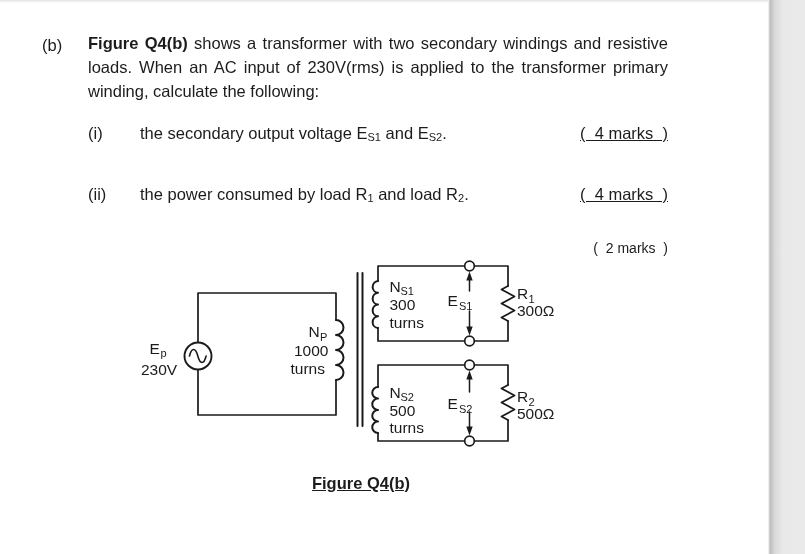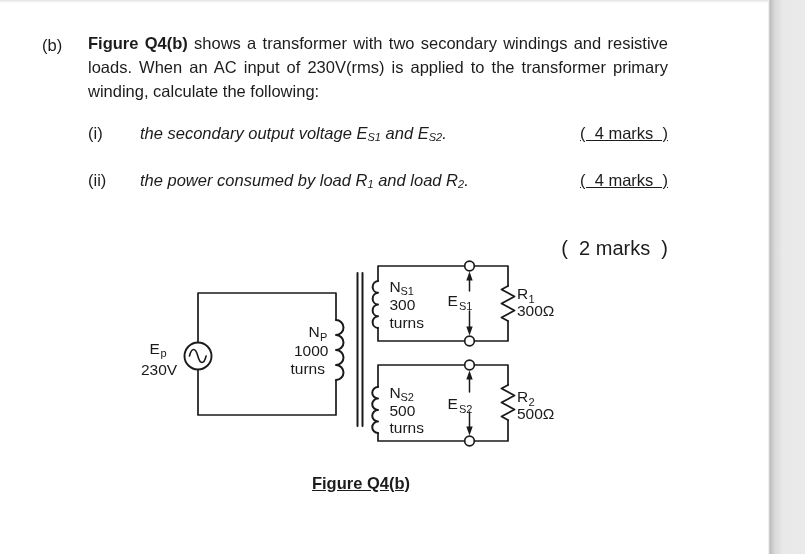--- a/index.html
+++ b/index.html
@@ -12,24 +12,24 @@
   .gutter { position:absolute; top:0; right:0; width:37px; height:554px;
     background:linear-gradient(90deg,#ffffff 0px,#bdbdbd 2px,#dadada 7px,#e9e9e9 15px,#eaeaea 100%); }
 
   .q-label { position:absolute; left:42px; top:31px; font-size:16.5px; line-height:29px; }
   .intro { position:absolute; left:88px; top:31px; width:580px;
     font-size:16.5px; line-height:24px; text-align:justify; }
 
   .row { position:absolute; left:88px; width:580px; height:20px;
     font-size:16.5px; line-height:20px; }
   .it-label { position:absolute; left:0; top:0; }
-  .it-text  { position:absolute; left:52px; top:0; white-space:nowrap;font-style:italic; }
+  .it-text  { position:absolute; left:52px; top:0; white-space:nowrap; }
   .marks    { position:absolute; right:0; top:0; white-space:pre;text-decoration:underline; }
   .marks-line { position:absolute; left:88px; width:580px; top:238px; text-align:right;
-    font-size:20px; line-height:20px; white-space:pre; }
+    font-size:14px; line-height:20px; white-space:pre; }
   .sub { font-size:11px; vertical-align:-2px; }
 
   .circuit { position:absolute; left:0; top:0; }
   .circuit text { font-family:"Liberation Sans", sans-serif; fill:#1a1a1a; }
 
   .caption { position:absolute; left:268px; top:474px; width:186px; text-align:center;
     font-weight:bold; text-decoration:underline; font-size:16.5px; }
 </style>
 </head>
 <body>
@@ -43,21 +43,21 @@
     <b>Figure Q4(b)</b>
     <span>shows a transformer with two secondary windings and resistive loads. When an AC input of 230V(rms) is applied to the transformer primary winding, calculate the following:</span>
   </div>
 
   <div class="row" style="top:123px">
     <span class="it-label">(i)</span>
     <span class="it-text"><span>the secondary output voltage E</span><span class="sub">S1</span><span> and E</span><span class="sub">S2</span><span>.</span></span>
     <span class="marks">(  4 marks  )</span>
   </div>
 
-  <div class="row" style="top:170px">
+  <div class="row" style="top:184px">
     <span class="it-label">(ii)</span>
     <span class="it-text"><span>the power consumed by load R</span><span class="sub">1</span><span> and load R</span><span class="sub">2</span><span>.</span></span>
     <span class="marks">(  4 marks  )</span>
   </div>
 
   <div class="marks-line">(  2 marks  )</div>
 
   <svg class="circuit" width="805" height="554" viewBox="0 0 805 554">
     <g stroke="#1a1a1a" stroke-width="1.7" fill="none" stroke-linecap="round" stroke-linejoin="round">
 

